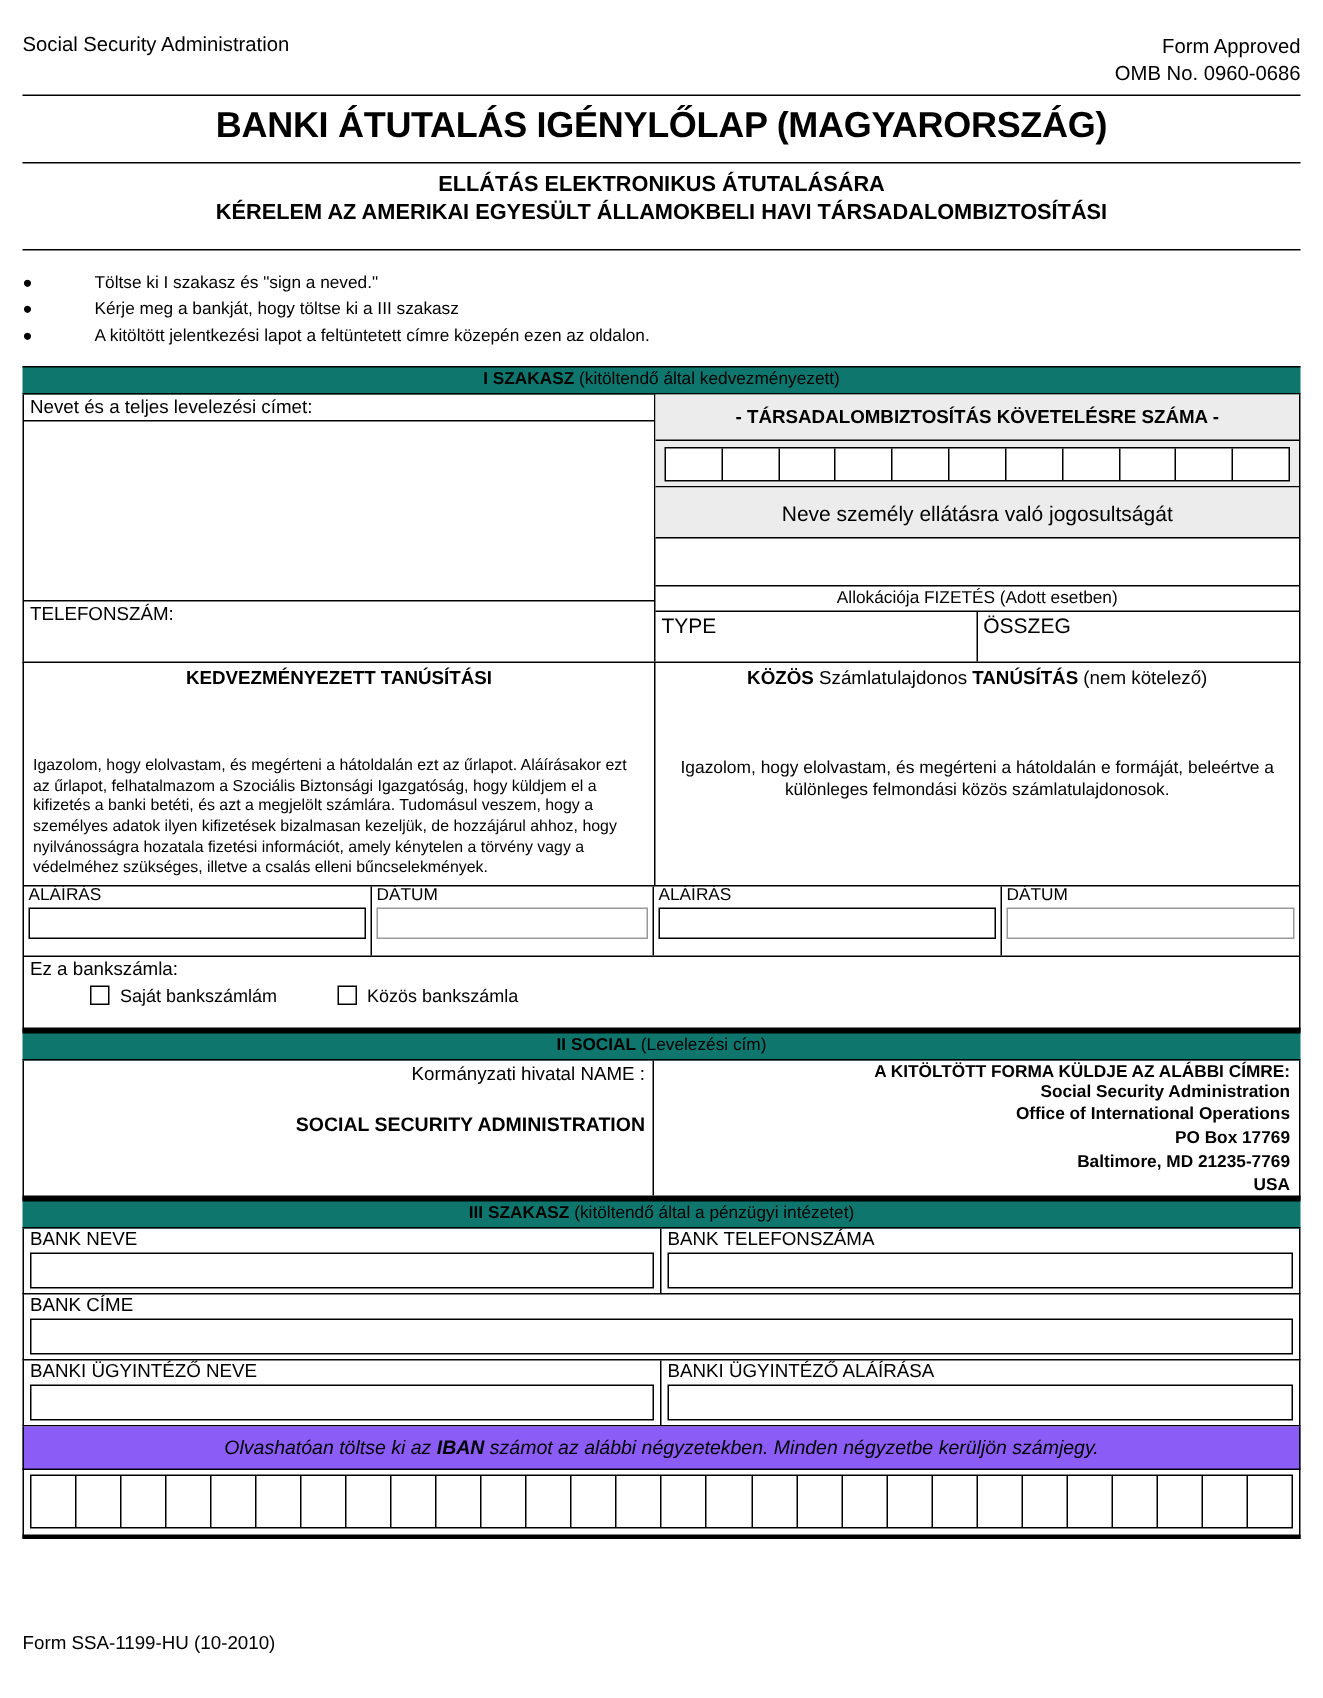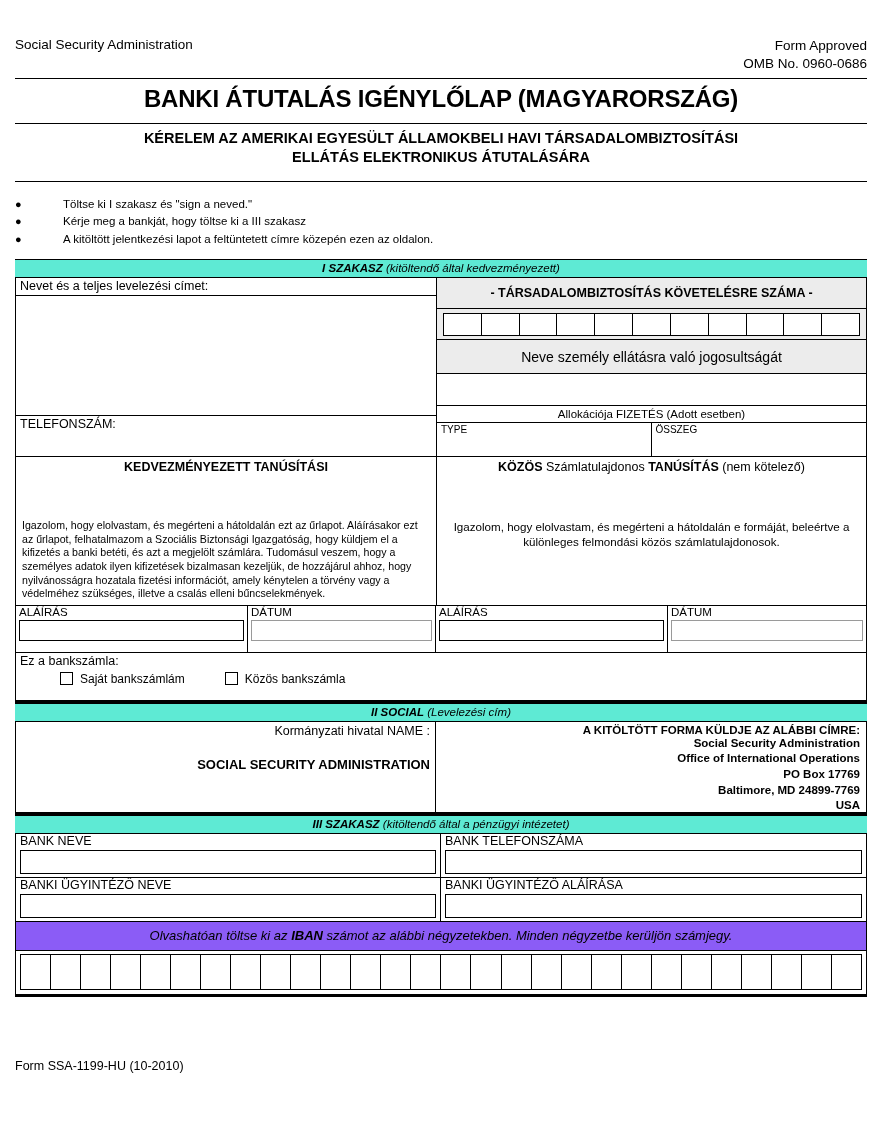--- a/index.html
+++ b/index.html
@@ -3,45 +3,45 @@
 <meta charset="utf-8">
 <style>
   html,body{margin:0;padding:0;}
   body{
     width:882px;height:1132px;
     background:#ffffff;
     font-family:"Liberation Sans", sans-serif;
     color:#000;
     -webkit-font-smoothing:antialiased;
   }
-  .page{position:relative;width:882px;height:1132px;box-sizing:border-box;padding:15px 15px;}
+  .page{position:relative;width:882px;height:1132px;box-sizing:border-box;padding:0 15px;}
 
   
   .hdr{display:flex;justify-content:space-between;align-items:flex-start;padding-top:22px;font-size:13.5px;}
   .hdr-right{text-align:right;line-height:1.33;}
   .rule{border-top:1.6px solid #000;margin-top:5px;}
   .title{
     text-align:center;font-size:24px;font-weight:bold;letter-spacing:-0.2px;
     padding:6px 0 5px 0;
   }
   .subtitle{
     text-align:center;font-size:14.5px;font-weight:bold;line-height:1.3;
     padding:5px 0 9px 0;
   }
   .bullets{margin:0;padding:14px 0 10px 0;}
   .blt{display:flex;font-size:11.5px;line-height:1.55;}
   .blt .dot{width:46px;text-align:right;padding-right:48px;box-sizing:border-box;}
   .blt .dot span{font-size:11px;}
 
   
   .sec-band{border-top:1.8px solid #000;border-bottom:1.8px solid #000;
-    text-align:center;font-size:11.5px;padding:2px 0 3px 0;background:#5eead4;font-style:italic;}
+    text-align:center;font-size:11.5px;padding:2px 0 3px 0;background:#0f766e;}
   .sec-band b{font-size:11.5px;}
   .lbl{font-size:12.5px;padding:1px 4px 0 4px;line-height:1.2;}
-  .lbl-sm{font-size:10px;}
+  .lbl-sm{font-size:14px;}
 
   
   .secI{display:flex;border-left:1.3px solid #000;border-right:1.3px solid #000;box-sizing:border-box;}
   .colL{width:420px;box-sizing:border-box;}
   .colR{flex:1;box-sizing:border-box;border-left:1.3px solid #000;}
 
   .name-lbl{height:17px;border-bottom:1.3px solid #000;}
   .name-blank{height:119px;border-bottom:1.3px solid #000;}
   .tel-cell{height:31px;}
 
@@ -130,22 +130,22 @@
     <div>Social Security Administration</div>
     <div class="hdr-right">
       <div>Form Approved</div>
       <div>OMB No. 0960-0686</div>
     </div>
   </div>
   <div class="rule"></div>
   <div class="title">BANKI ÁTUTALÁS IGÉNYLŐLAP (MAGYARORSZÁG)</div>
   <div class="rule"></div>
   <div class="subtitle">
+    <div>ELLÁTÁS ELEKTRONIKUS ÁTUTALÁSÁRA</div>
     <div>KÉRELEM AZ AMERIKAI EGYESÜLT ÁLLAMOKBELI HAVI TÁRSADALOMBIZTOSÍTÁSI</div>
-    <div>ELLÁTÁS ELEKTRONIKUS ÁTUTALÁSÁRA</div>
   </div>
   <div class="rule"></div>
 
   <div class="bullets">
     <div class="blt">
       <div class="dot"><span>●</span></div>
       <div>Töltse ki I szakasz és "sign a neved."</div>
     </div>
     <div class="blt">
       <div class="dot"><span>●</span></div>
@@ -256,40 +256,46 @@
   <div class="secII">
     <div class="secII-L">
       <div class="gov-lbl">Kormányzati hivatal NAME :</div>
       <div class="gov-name">SOCIAL SECURITY ADMINISTRATION</div>
     </div>
     <div class="secII-R">
       <div class="addr-h">A KITÖLTÖTT FORMA KÜLDJE AZ ALÁBBI CÍMRE:</div>
       <div class="addr-l">Social Security Administration</div>
       <div class="addr-l">Office of International Operations</div>
       <div class="addr-l">PO Box 17769</div>
-      <div class="addr-l">Baltimore, MD 24899-7769</div>
+      <div class="addr-l">Baltimore, MD 21235-7769</div>
       <div class="addr-l">USA</div>
     </div>
   </div>
 
   <div class="sec-band">
     <b>III SZAKASZ</b><span> (kitöltendő által a pénzügyi intézetet)</span>
   </div>
 
   <div class="bank-row">
     <div class="bank-cell half">
       <div class="bank-cap">BANK NEVE</div>
       <div class="bank-in"></div>
     </div>
     <div class="bank-cell half2">
       <div class="bank-cap">BANK TELEFONSZÁMA</div>
       <div class="bank-in"></div>
     </div>
   </div>
 
+  <div class="bank-row">
+    <div class="bank-cell full">
+      <div class="bank-cap">BANK CÍME</div>
+      <div class="bank-in"></div>
+    </div>
+  </div>
 
   <div class="bank-row">
     <div class="bank-cell half">
       <div class="bank-cap">BANKI ÜGYINTÉZŐ NEVE</div>
       <div class="bank-in"></div>
     </div>
     <div class="bank-cell half2">
       <div class="bank-cap">BANKI ÜGYINTÉZŐ ALÁÍRÁSA</div>
       <div class="bank-in"></div>
     </div>

